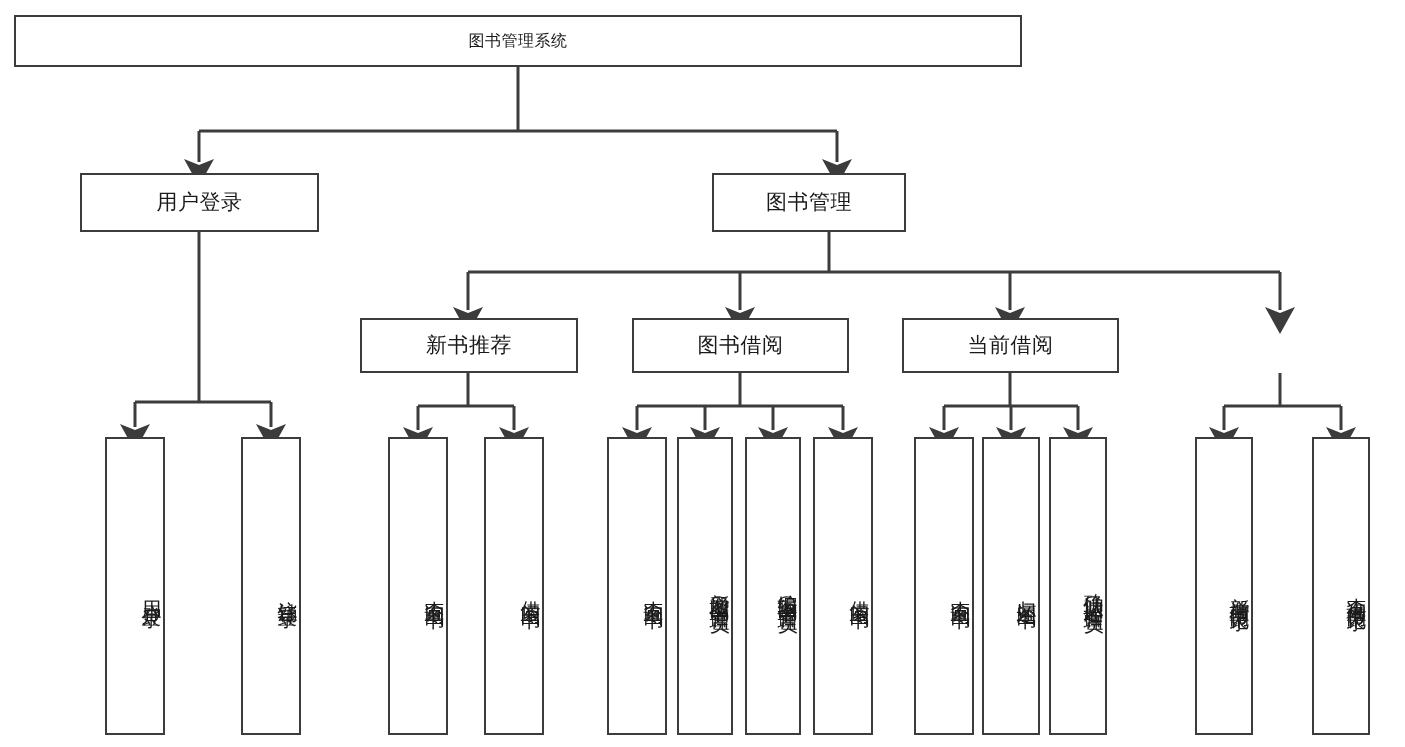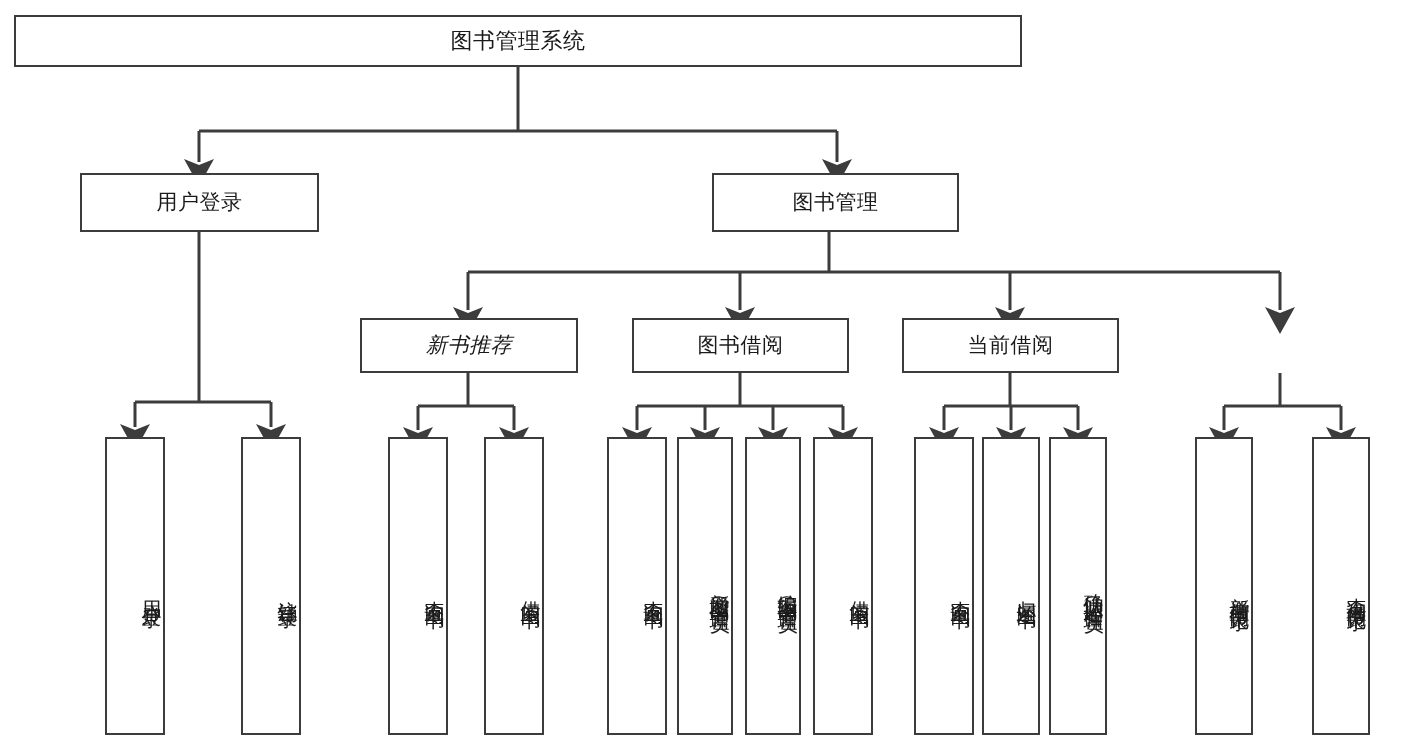--- a/index.html
+++ b/index.html
@@ -36,21 +36,21 @@
     justify-content: center;
     color: #1a1a1a;
     z-index: 2;
   }
   .node-h {
     font-size: 21px;
     letter-spacing: 0.5px;
     line-height: 1.2;
   }
   .node-root {
-    font-size: 22px;
+    font-size: 16px;
   }
   .node-v {
     font-size: 20px;
     writing-mode: vertical-rl;
     text-orientation: upright;
     letter-spacing: 3px;
     align-items: flex-start;
     justify-content: center;
     padding-top: 10px;
     line-height: 1.15;
@@ -128,25 +128,25 @@
   </svg>
 
   <div class="node node-h node-root" style="left:14px; top:15px; width:1008px; height:52px;">
     <span>图书管理系统</span>
   </div>
 
   <div class="node node-h" style="left:80px; top:173px; width:239px; height:59px;">
     <span>用户登录</span>
   </div>
 
-  <div class="node node-h" style="left:712px; top:173px; width:247px; height:59px;">
+  <div class="node node-h" style="left:712px; top:173px; width:194px; height:59px;">
     <span>图书管理</span>
   </div>
 
-  <div class="node node-h" style="left:360px; top:318px; width:218px; height:55px;font-style:italic;">
+  <div class="node node-h" style="left:360px; top:318px; width:218px; height:55px;">
     <span>新书推荐</span>
   </div>
 
   <div class="node node-h" style="left:632px; top:318px; width:217px; height:55px;">
     <span>图书借阅</span>
   </div>
 
   <div class="node node-h" style="left:902px; top:318px; width:217px; height:55px;">
     <span>当前借阅</span>
   </div>

